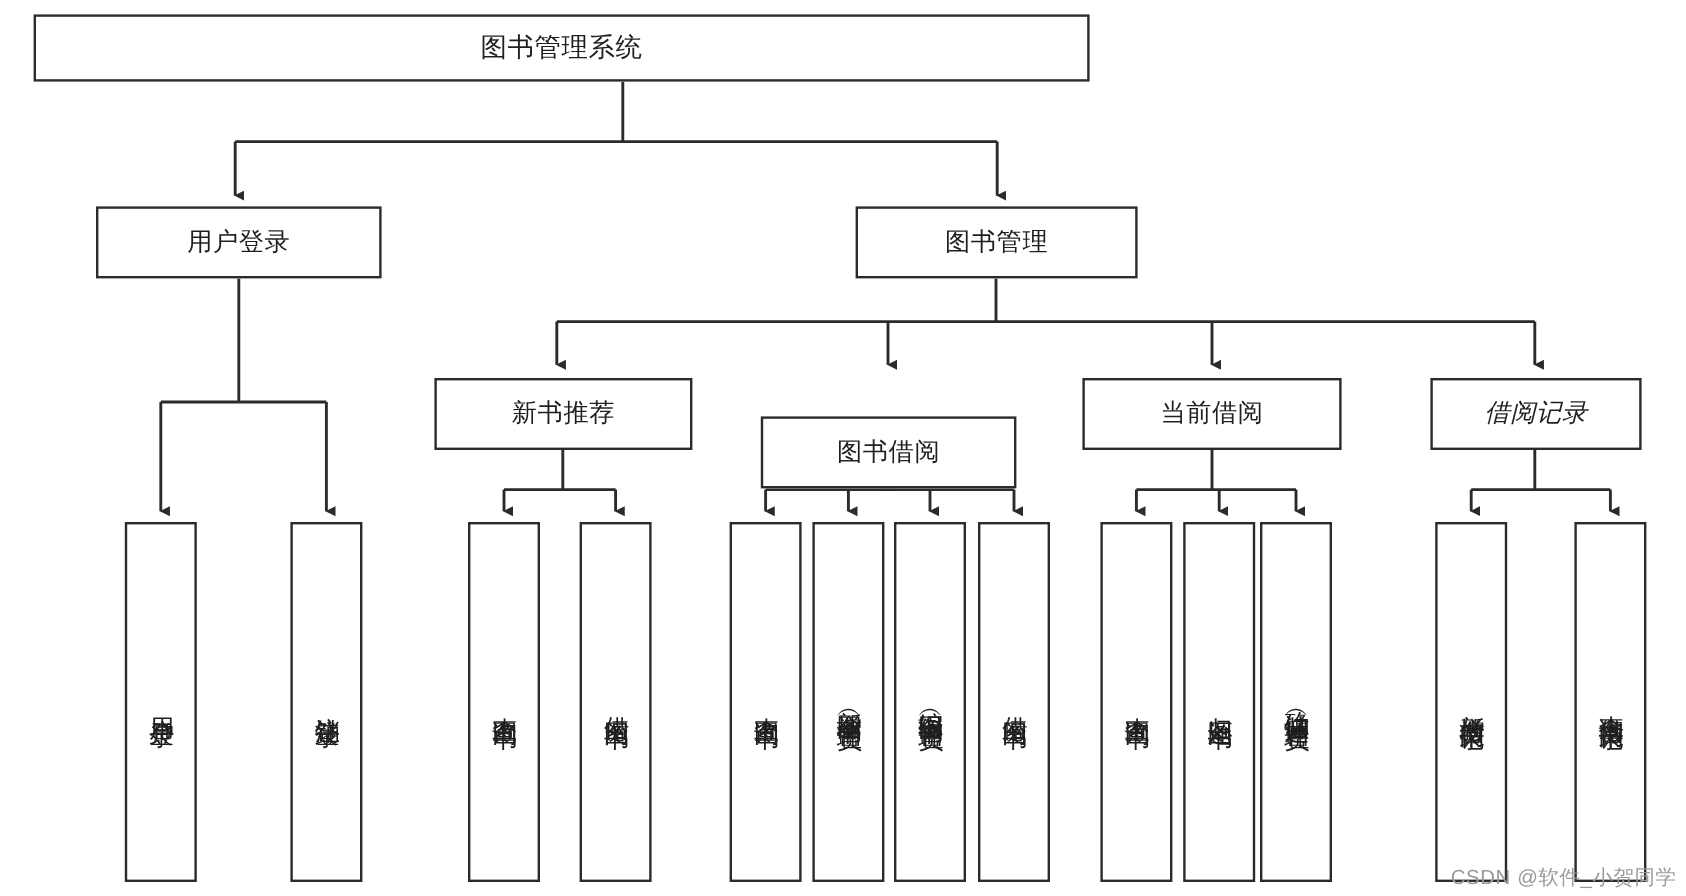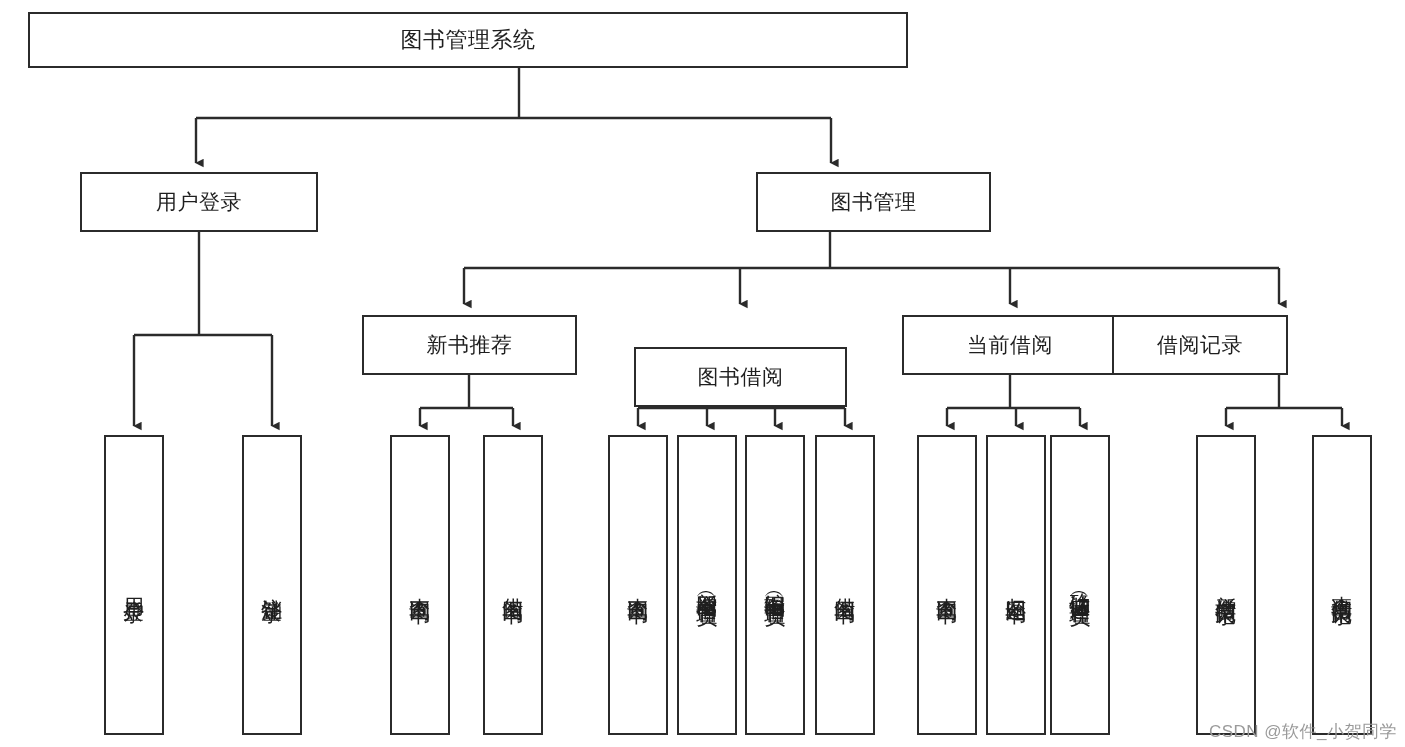--- a/index.html
+++ b/index.html
@@ -116,34 +116,34 @@
     </g>
   </svg>
 
   <div class="node root" style="left:16px;top:12px;width:880px;height:56px;margin-left:12px;">
     <span class="label">图书管理系统</span>
   </div>
 
   <div class="node" style="left:80px;top:172px;width:238px;height:60px;">
     <span class="label">用户登录</span>
   </div>
-  <div class="node" style="left:713px;top:172px;width:235px;height:60px;margin-left:43px;">
+  <div class="node" style="left:713px;top:172px;width:235px;height:60px;">
     <span class="label">图书管理</span>
   </div>
 
   <div class="node" style="left:362px;top:315px;width:215px;height:60px;">
     <span class="label">新书推荐</span>
   </div>
   <div class="node" style="left:634px;top:315px;width:213px;height:60px;margin-top:32px;">
     <span class="label">图书借阅</span>
   </div>
   <div class="node" style="left:902px;top:315px;width:216px;height:60px;">
     <span class="label">当前借阅</span>
   </div>
-  <div class="node" style="left:1112px;top:315px;width:176px;height:60px;">
+  <div class="node" style="left:1192px;top:315px;width:176px;height:60px;font-style:italic;">
     <span class="label">借阅记录</span>
   </div>
 
   <div class="node leaf" style="left:104px;top:435px;width:60px;height:300px;">
     <span class="label">用户登录</span>
   </div>
   <div class="node leaf" style="left:242px;top:435px;width:60px;height:300px;">
     <span class="label">注销登录</span>
   </div>
 

